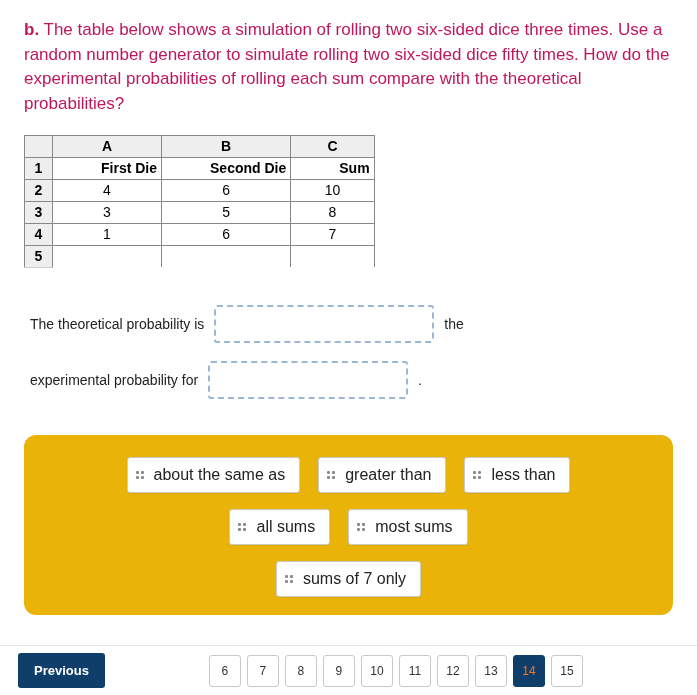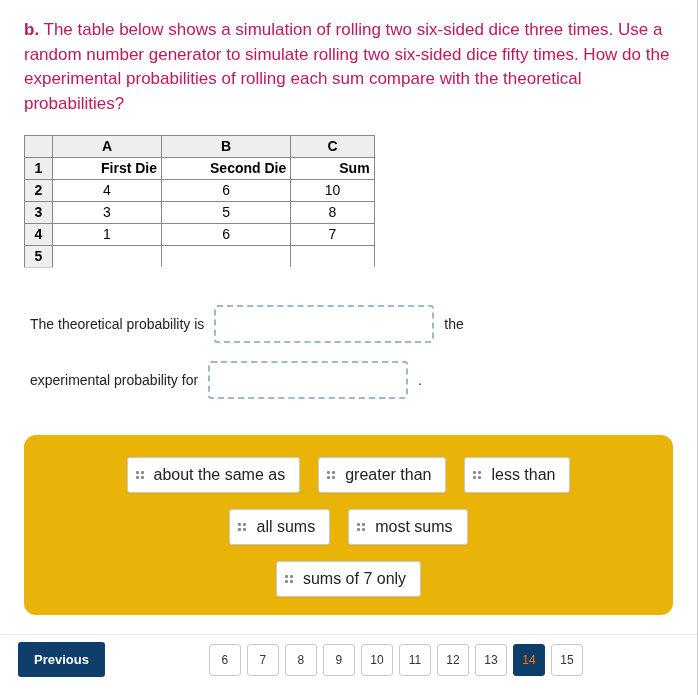--- a/index.html
+++ b/index.html
@@ -113,21 +113,21 @@
     grid-template-columns: repeat(2, 3px);
     grid-template-rows: repeat(2, 3px);
     gap: 2px;
     margin-right: 10px;
   }
   .grip span {
     width: 3px; height: 3px; background: #8a8a88; border-radius: 1px;
   }
   .footer {
     position: absolute;
-    bottom: 11px;
+    bottom: 0;
     left: 0;
     right: 0;
     height: 50px;
     display: flex;
     align-items: center;
     padding: 0 18px;
     gap: 8px;
     background: #fff;
     border-top: 1px solid #e5e5e3;
   }

